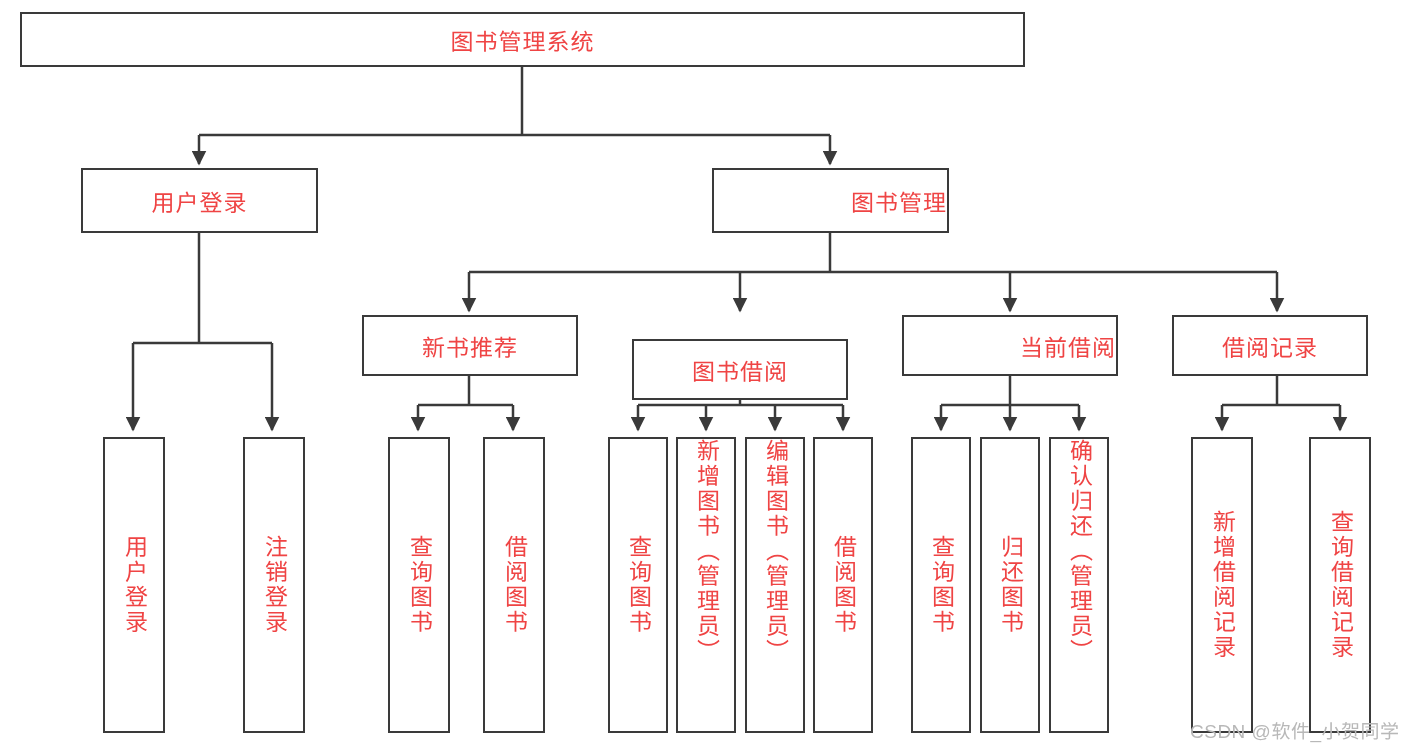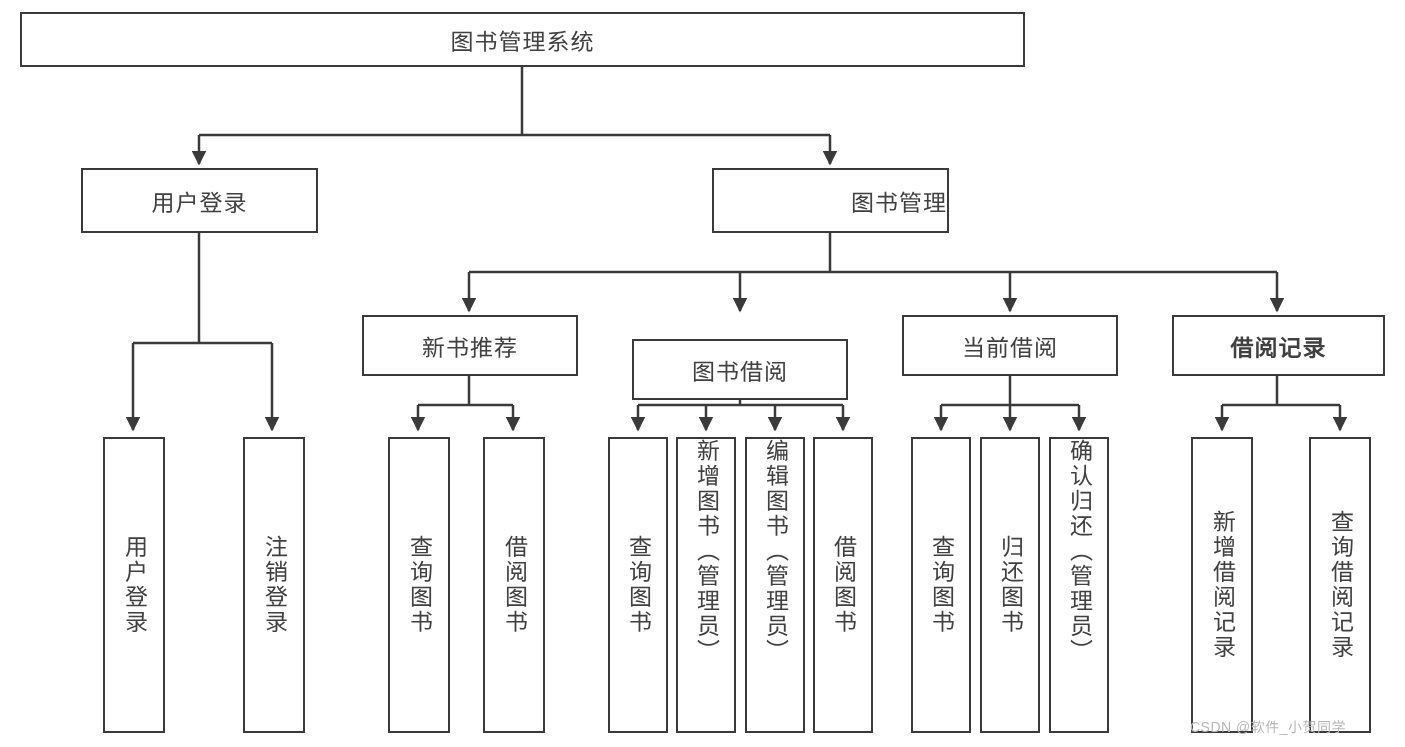--- a/index.html
+++ b/index.html
@@ -27,21 +27,21 @@
     height: 747px;
   }
   .node {
     position: absolute;
     box-sizing: border-box;
     background: #ffffff;
     border: 2px solid #3a3a3a;
     display: flex;
     align-items: center;
     justify-content: center;
-    color: #404040;
+    color: #ef4444;
   }
   .node.horiz {
     font-size: 23px;
     letter-spacing: 1px;
   }
   
   .node.vert {
     align-items: flex-start;
     justify-content: center;
     padding-top: 0;
@@ -53,21 +53,21 @@
     line-height: 1.08;
     letter-spacing: 2px;
     white-space: nowrap;
     text-align: center;
   }
   .node.vert.center-text {
     align-items: center;
   }
   .watermark {
     position: absolute;
-    font-size: 14px;
+    font-size: 19px;
     color: #b8b8b8;
     white-space: nowrap;
     letter-spacing: 0.5px;
   }
 </style>
 </head>
 <body>
 
 <div id="canvas">
 
@@ -131,24 +131,24 @@
   <div class="node horiz" style="left:712px; top:168px; width:237px; height:65px;justify-content:flex-end;">
     <span>图书管理</span>
   </div>
 
   <div class="node horiz" style="left:362px; top:315px; width:216px; height:61px;">
     <span>新书推荐</span>
   </div>
   <div class="node horiz" style="left:632px; top:315px; width:216px; height:61px;margin-top:24px;">
     <span>图书借阅</span>
   </div>
-  <div class="node horiz" style="left:902px; top:315px; width:216px; height:61px;">
+  <div class="node horiz" style="left:902px; top:315px; width:216px; height:61px;justify-content:flex-end;">
     <span>当前借阅</span>
   </div>
-  <div class="node horiz" style="left:1172px; top:315px; width:213px; height:61px;font-weight:bold;">
+  <div class="node horiz" style="left:1172px; top:315px; width:196px; height:61px;">
     <span>借阅记录</span>
   </div>
 
   <div class="node vert center-text" style="left:103px; top:437px; width:62px; height:296px;">
     <span class="vlabel">用户登录</span>
   </div>
   <div class="node vert center-text" style="left:243px; top:437px; width:62px; height:296px;">
     <span class="vlabel">注销登录</span>
   </div>
 

